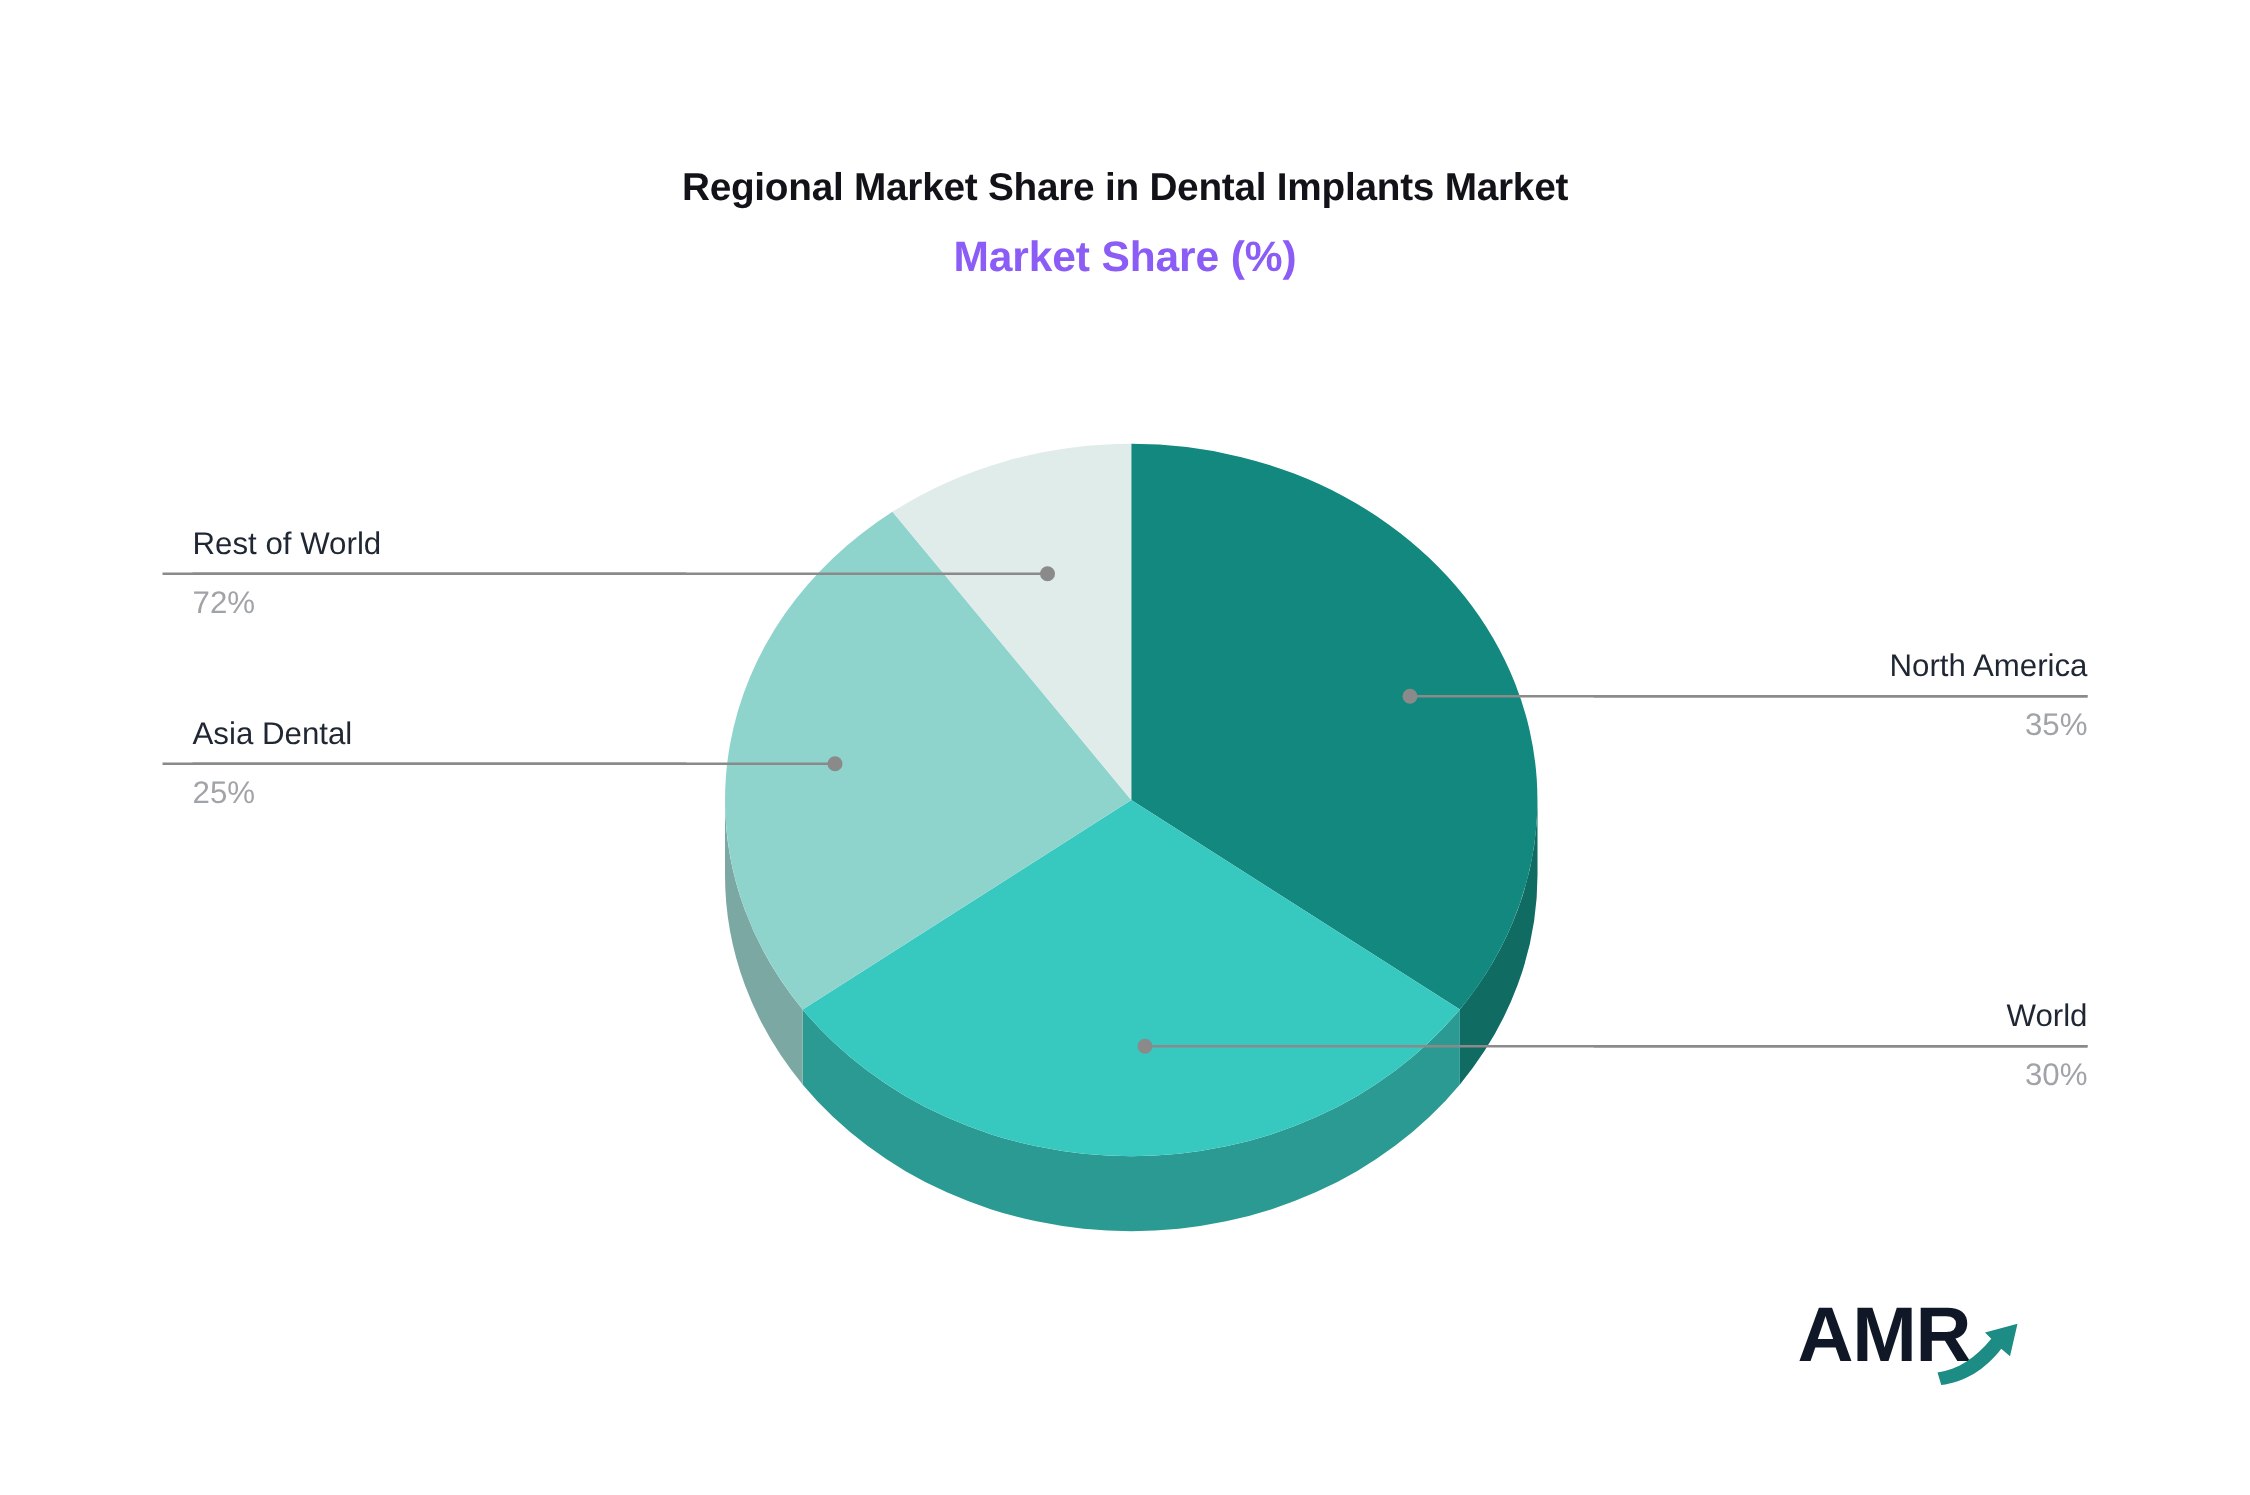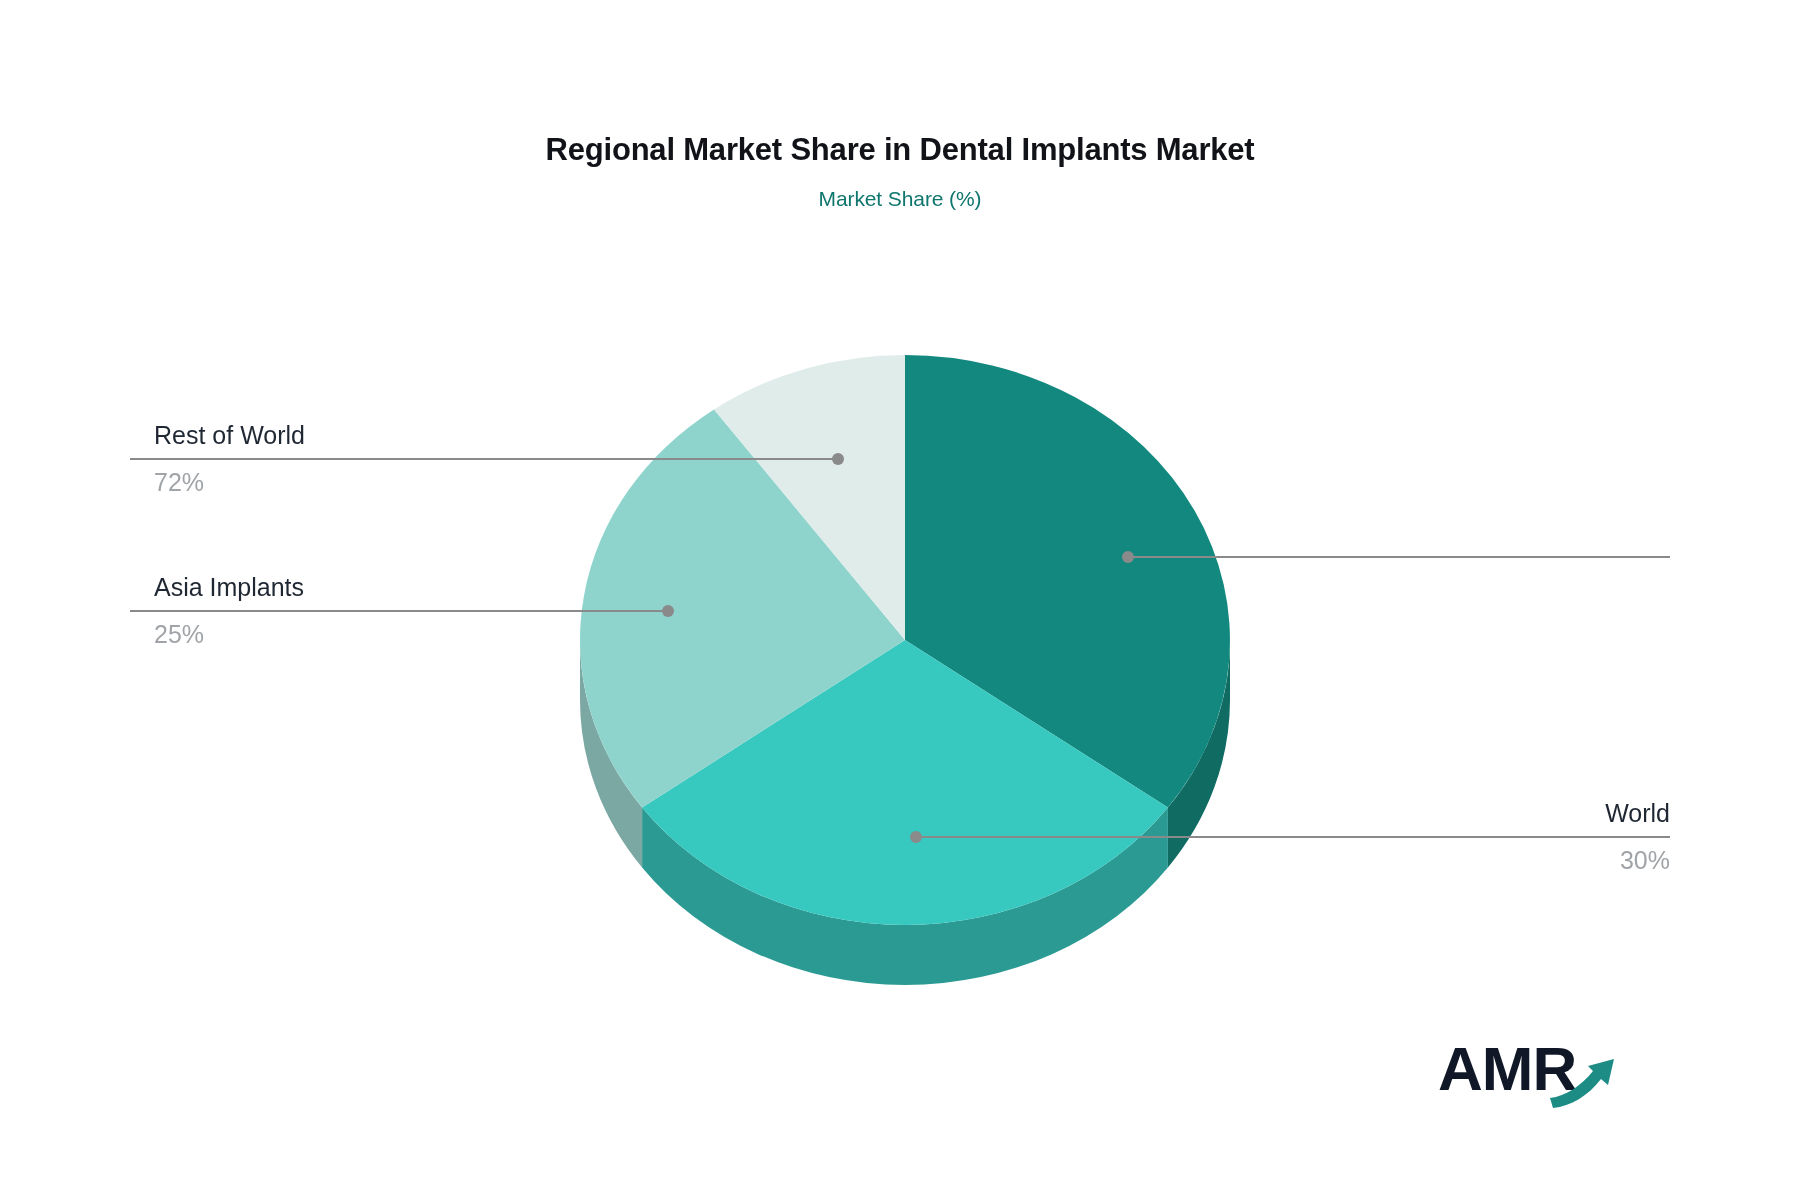--- a/index.html
+++ b/index.html
@@ -33,23 +33,23 @@
     letter-spacing: -0.2px;
     white-space: nowrap;
   }
 
   #chart-subtitle {
     position: absolute;
     top: 187px;
     left: 0;
     width: 1800px;
     text-align: center;
-    font-size: 21px;
-    font-weight: normal;
-    color: #0f766e;
+    font-size: 34px;
+    font-weight: bold;
+    color: #8b5cf6;
     letter-spacing: -0.1px;
     white-space: nowrap;
   }
 
   
   #pie-figure {
     position: absolute;
     top: 0;
     left: 0;
     width: 1800px;
@@ -161,25 +161,30 @@
     </g>
   </svg>
 
   <div class="callout left" id="callout-rest-of-world">
     <div class="cat-name">Rest of World</div>
     <div class="rule"></div>
     <div class="cat-value">72%</div>
   </div>
 
   <div class="callout left" id="callout-asia-pacific">
-    <div class="cat-name">Asia Implants</div>
+    <div class="cat-name">Asia Dental</div>
     <div class="rule"></div>
     <div class="cat-value">25%</div>
   </div>
 
+  <div class="callout right" id="callout-north-america">
+    <div class="cat-name">North America</div>
+    <div class="rule"></div>
+    <div class="cat-value">35%</div>
+  </div>
 
   <div class="callout right" id="callout-europe">
     <div class="cat-name">World</div>
     <div class="rule"></div>
     <div class="cat-value">30%</div>
   </div>
 
   <div id="amr-logo">
     <div class="amr-text">AMR</div>
     <svg width="190" height="80" viewBox="0 0 190 80">

